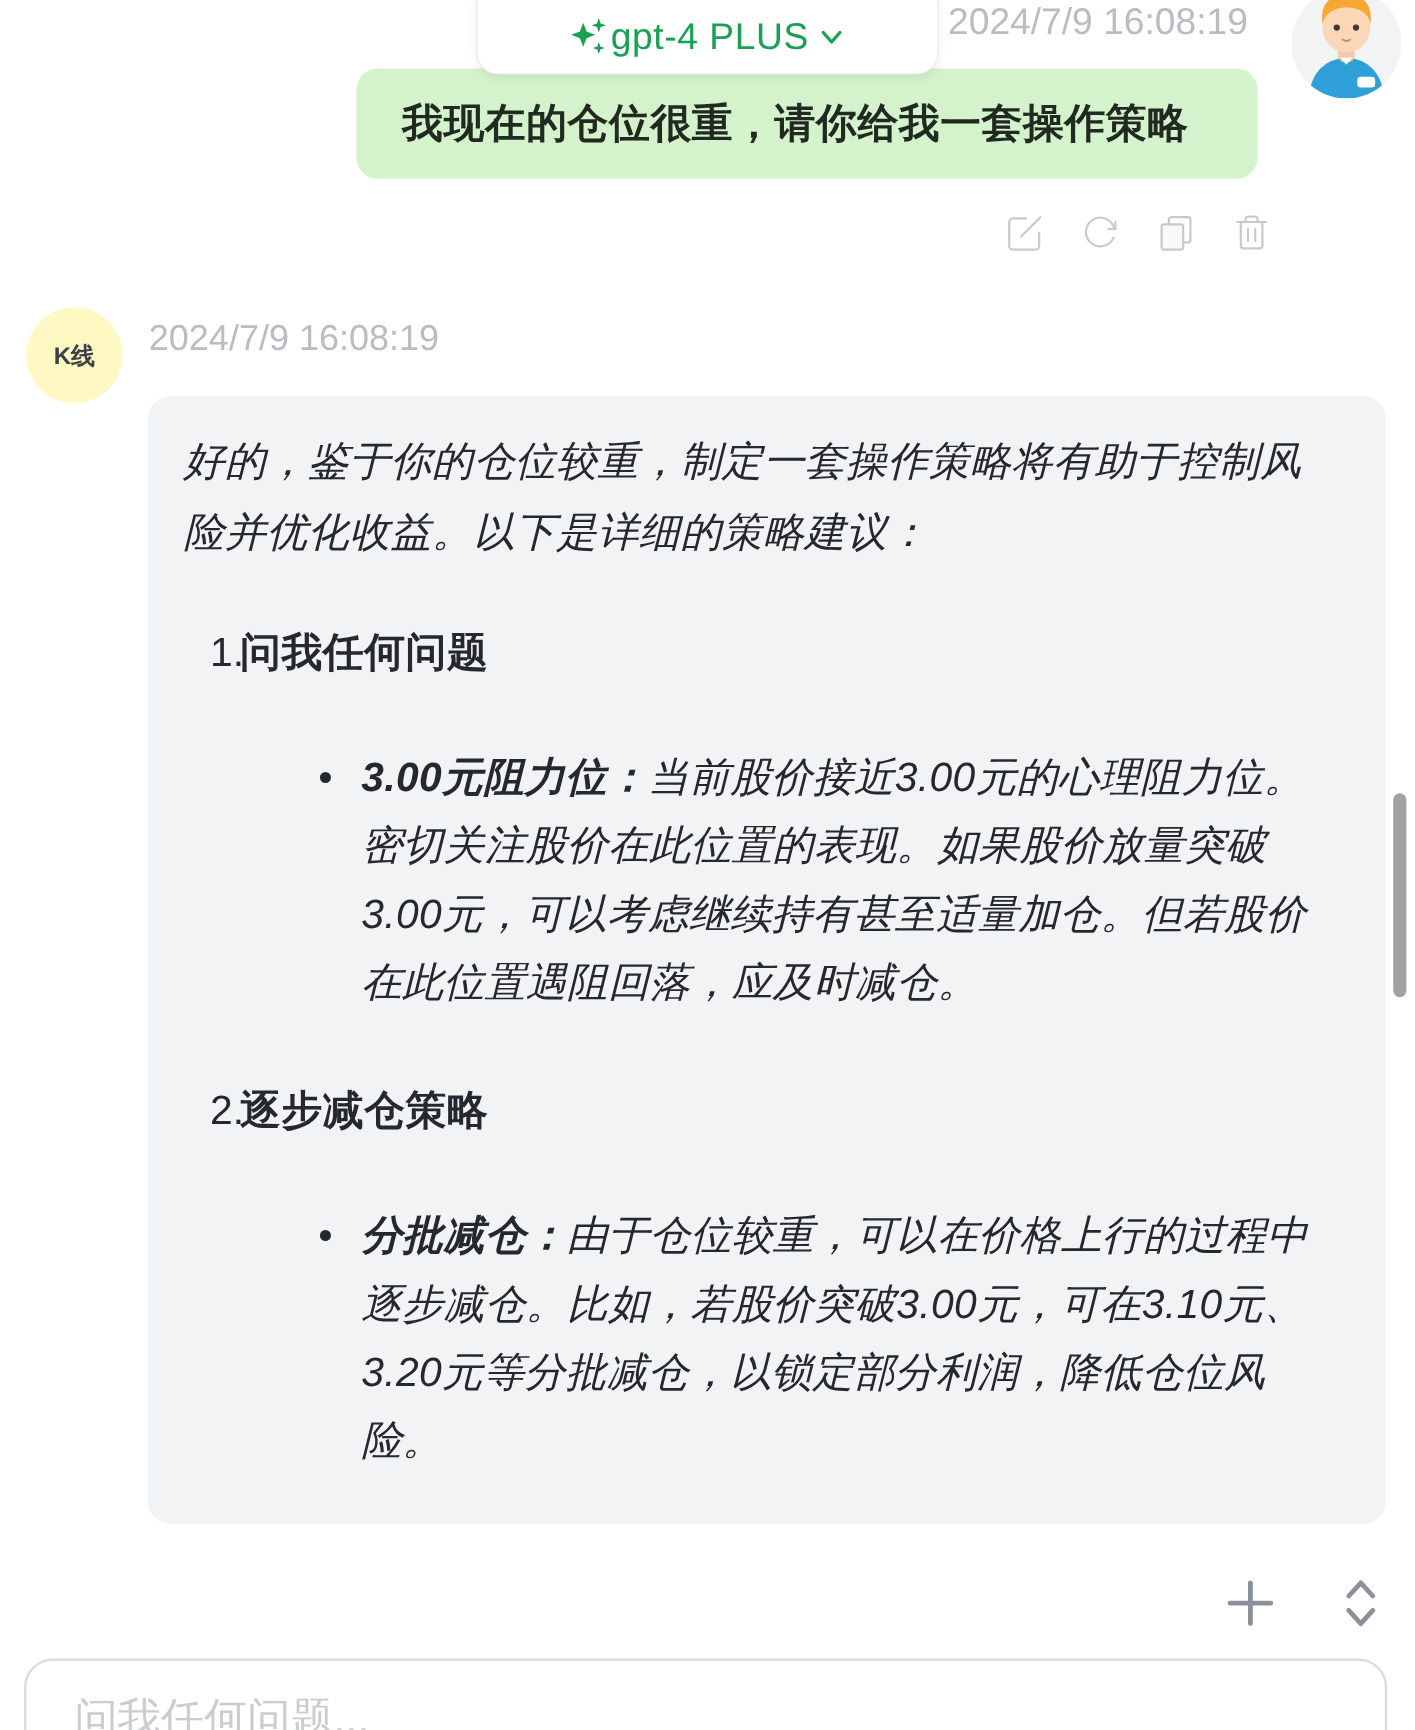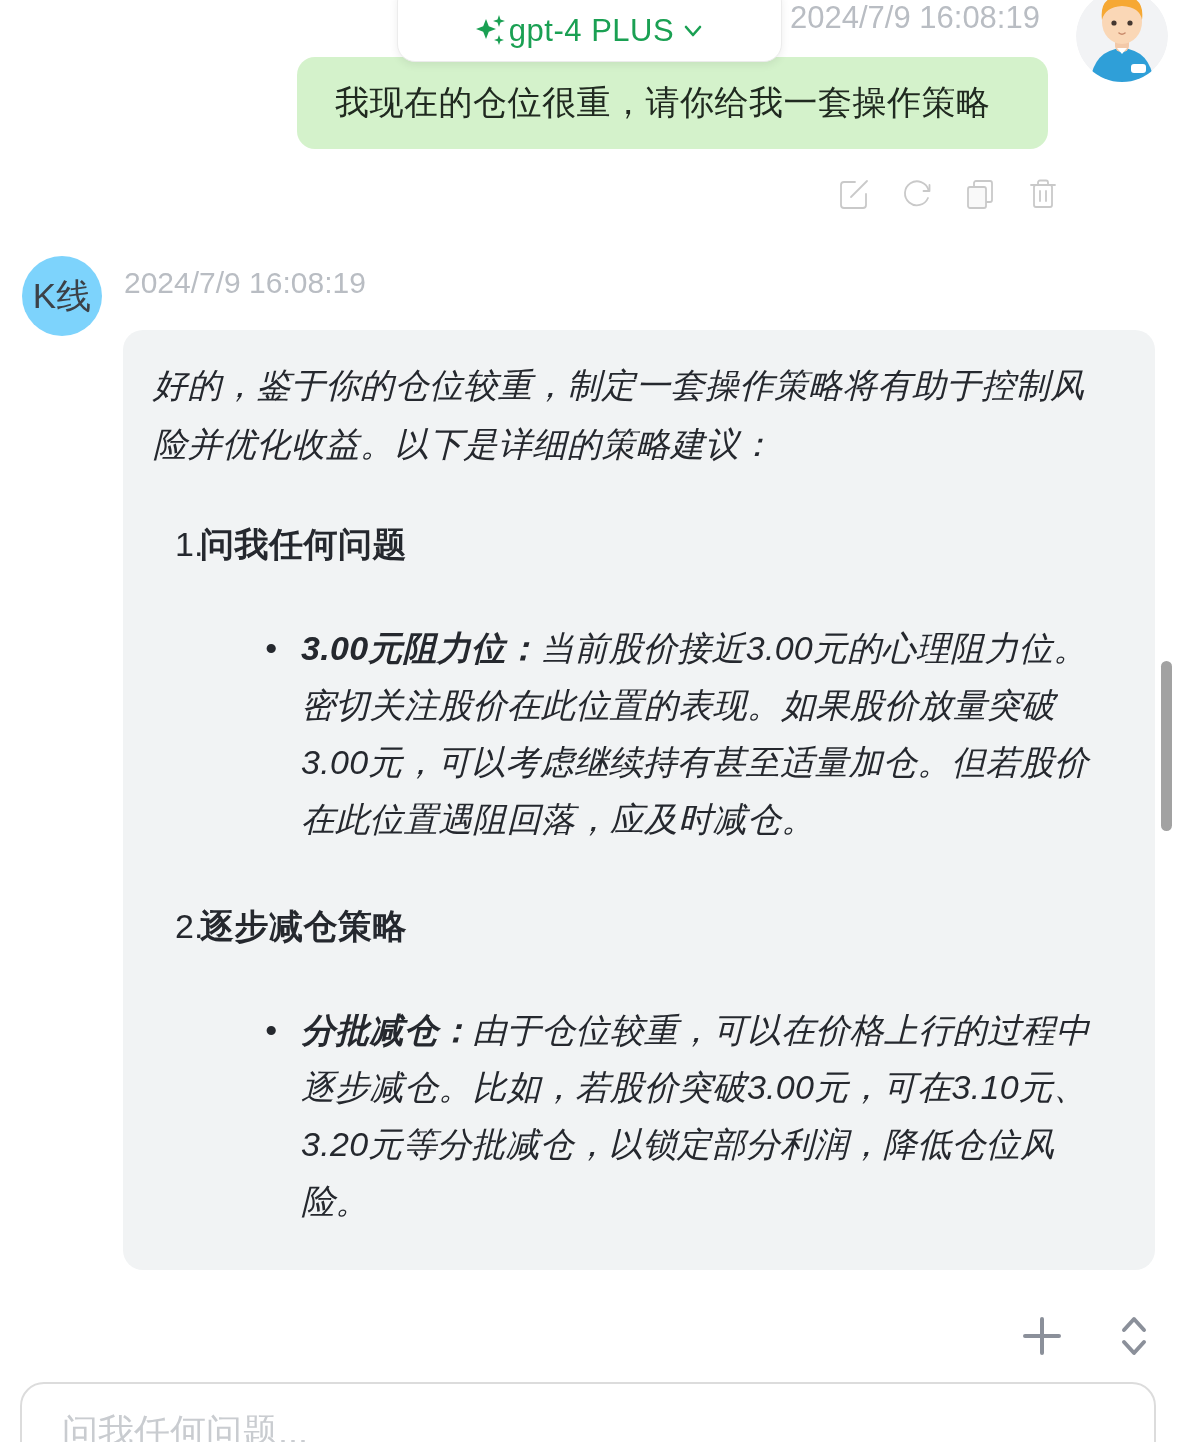--- a/index.html
+++ b/index.html
@@ -19,33 +19,33 @@
 
   .top-timestamp { position:absolute; left:790px; top:0px; font-size:31px; color:#b9bdc3; z-index:2; }
 
   
   .user-avatar { position:absolute; left:1076px; top:-10px; width:92px; height:92px;
     border-radius:50%; overflow:hidden; z-index:4; }
 
   
   .user-bubble { position:absolute; left:297px; top:57px; width:751px; height:92px;
     background:#d4f2cb; border-radius:18px; display:flex; align-items:center;
-    padding:0 38px; z-index:1; }
+    padding:0 38px; z-index:1;font-weight:bold; }
   .user-bubble span { font-size:34px; color:#202a20; letter-spacing:0.5px; white-space:nowrap; }
 
   
   .actions { position:absolute; left:836px; top:176px; display:flex; gap:27px; }
   .action-btn { width:36px; height:36px; cursor:pointer; }
   .action-btn svg { width:36px; height:36px; stroke:#c9c9c9; fill:none;
     stroke-width:1.8; stroke-linecap:round; stroke-linejoin:round; }
 
   
   .ai-avatar { position:absolute; left:22px; top:256px; width:80px; height:80px;
-    border-radius:50%; background:#7dd3fc; display:flex; align-items:center;
-    justify-content:center; font-size:35px; color:#3c4147; }
+    border-radius:50%; background:#fef9c3; display:flex; align-items:center;
+    justify-content:center; font-size:20px; color:#3c4147;font-weight:bold; }
   .ai-timestamp { position:absolute; left:124px; top:266px; font-size:30px; color:#b9bdc3; }
 
   .ai-bubble { position:absolute; left:123px; top:330px; width:1032px; height:940px;
     background:#f1f3f4; border-radius:20px; padding:26px 54px 30px 30px; overflow:hidden;
     color:#25282e; }
   .ai-intro { font-size:34px; line-height:59px; margin-bottom:50px; letter-spacing:0.5px;font-style:italic; }
   .ai-heading { font-size:39px; font-weight:700; margin-bottom:66px; letter-spacing:1px; }
   .li-title { display:flex; font-size:34px; line-height:40px; margin-bottom:56px; }
   .li-num { width:47px; padding-left:22px; flex:none; font-weight:400; }
   .li-title b { font-weight:700; letter-spacing:0.5px; }

